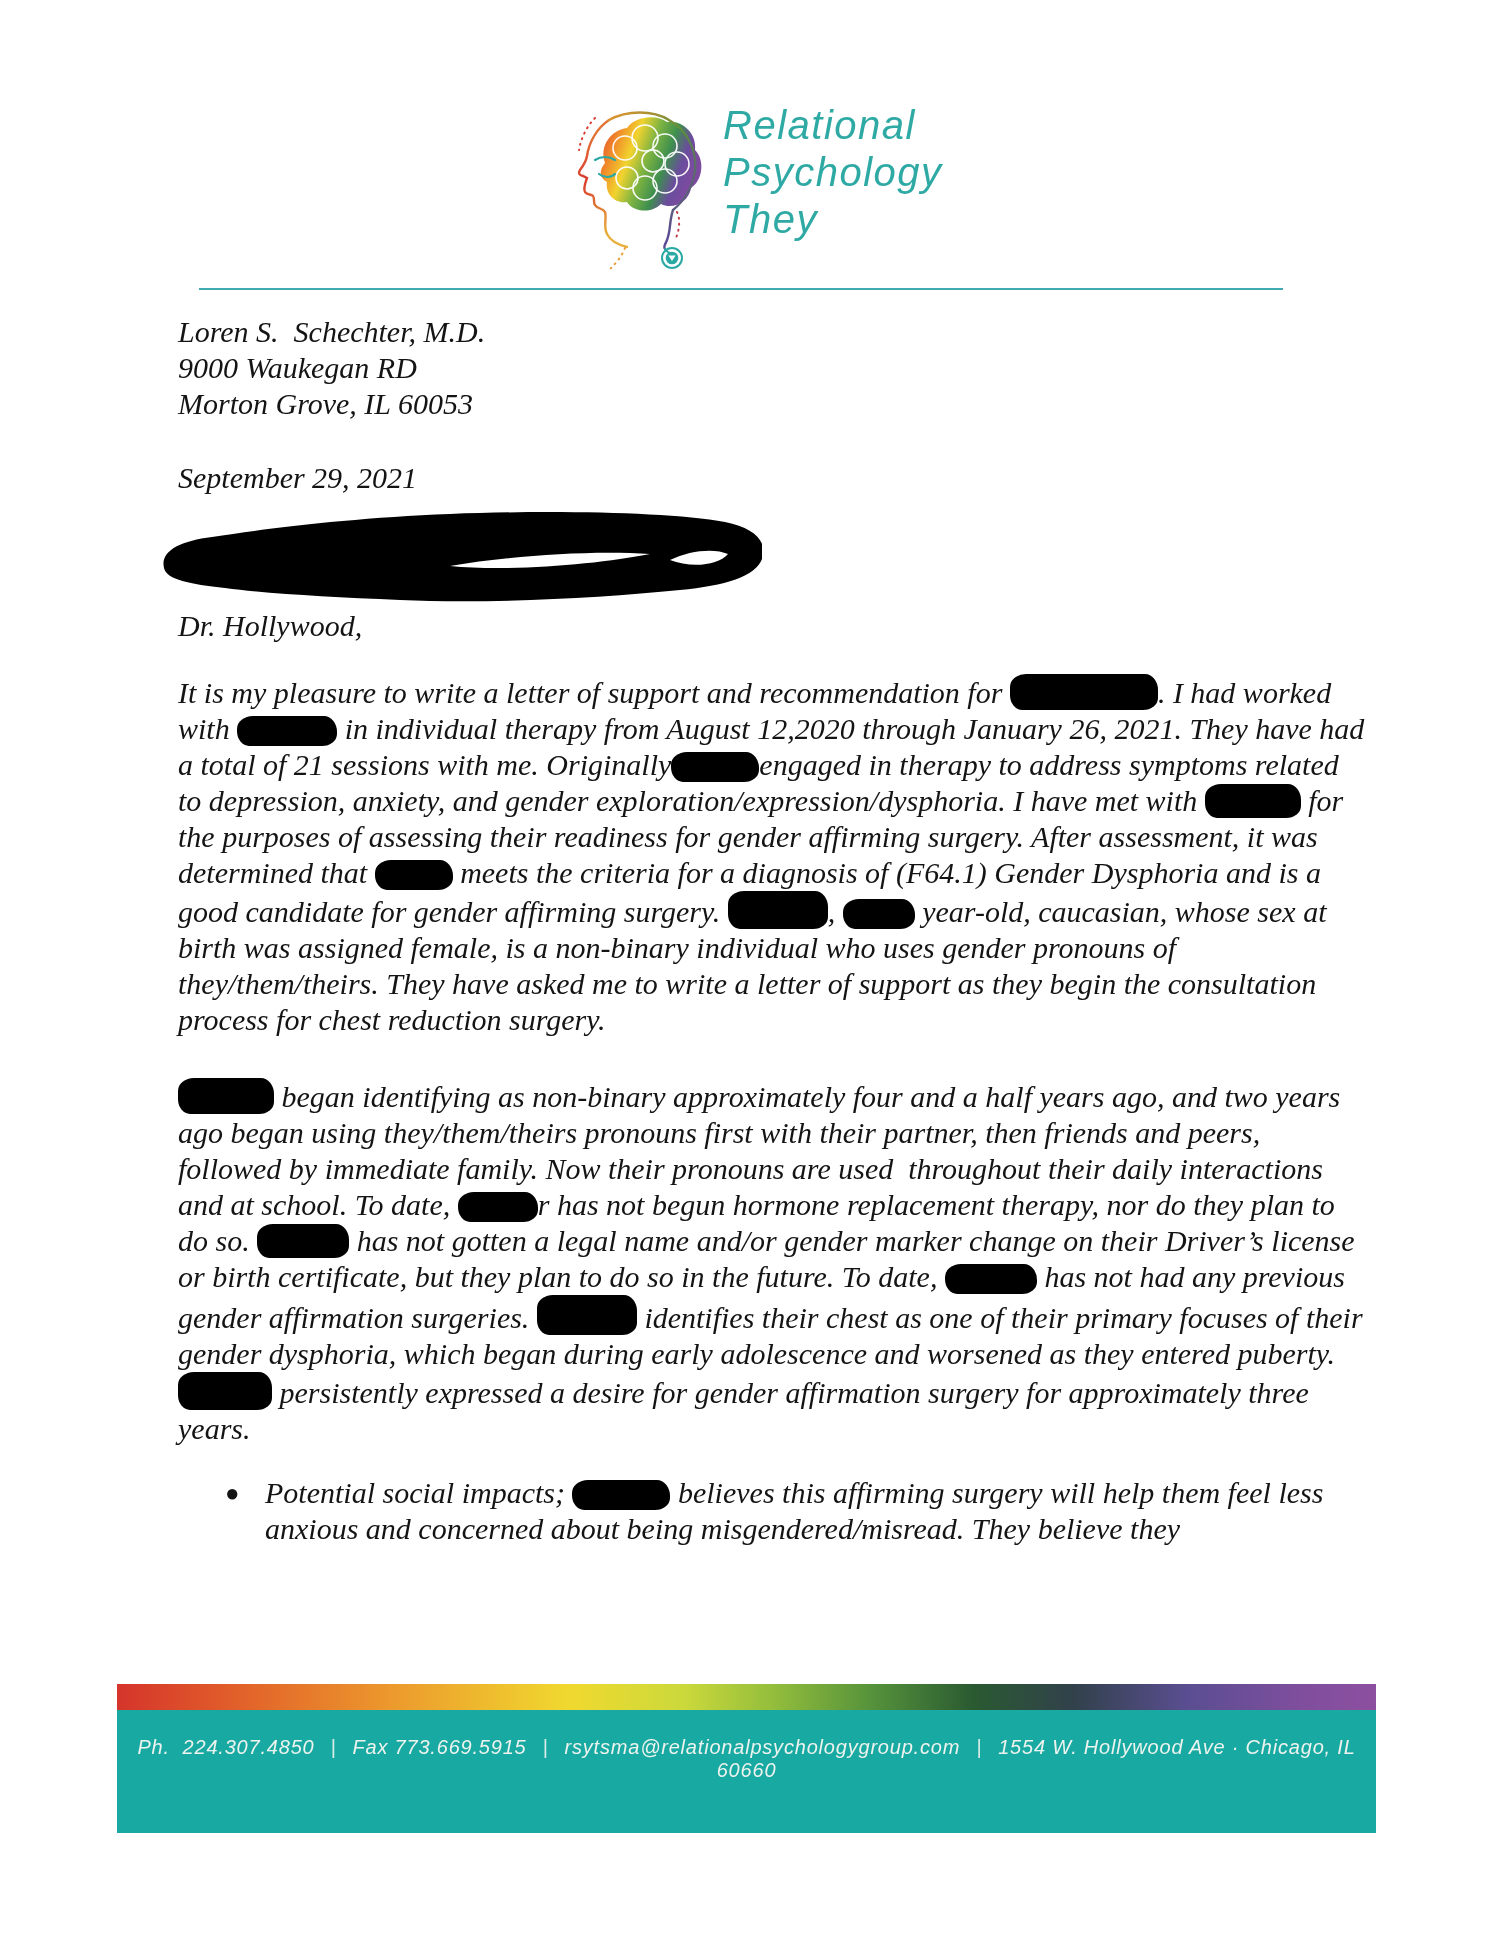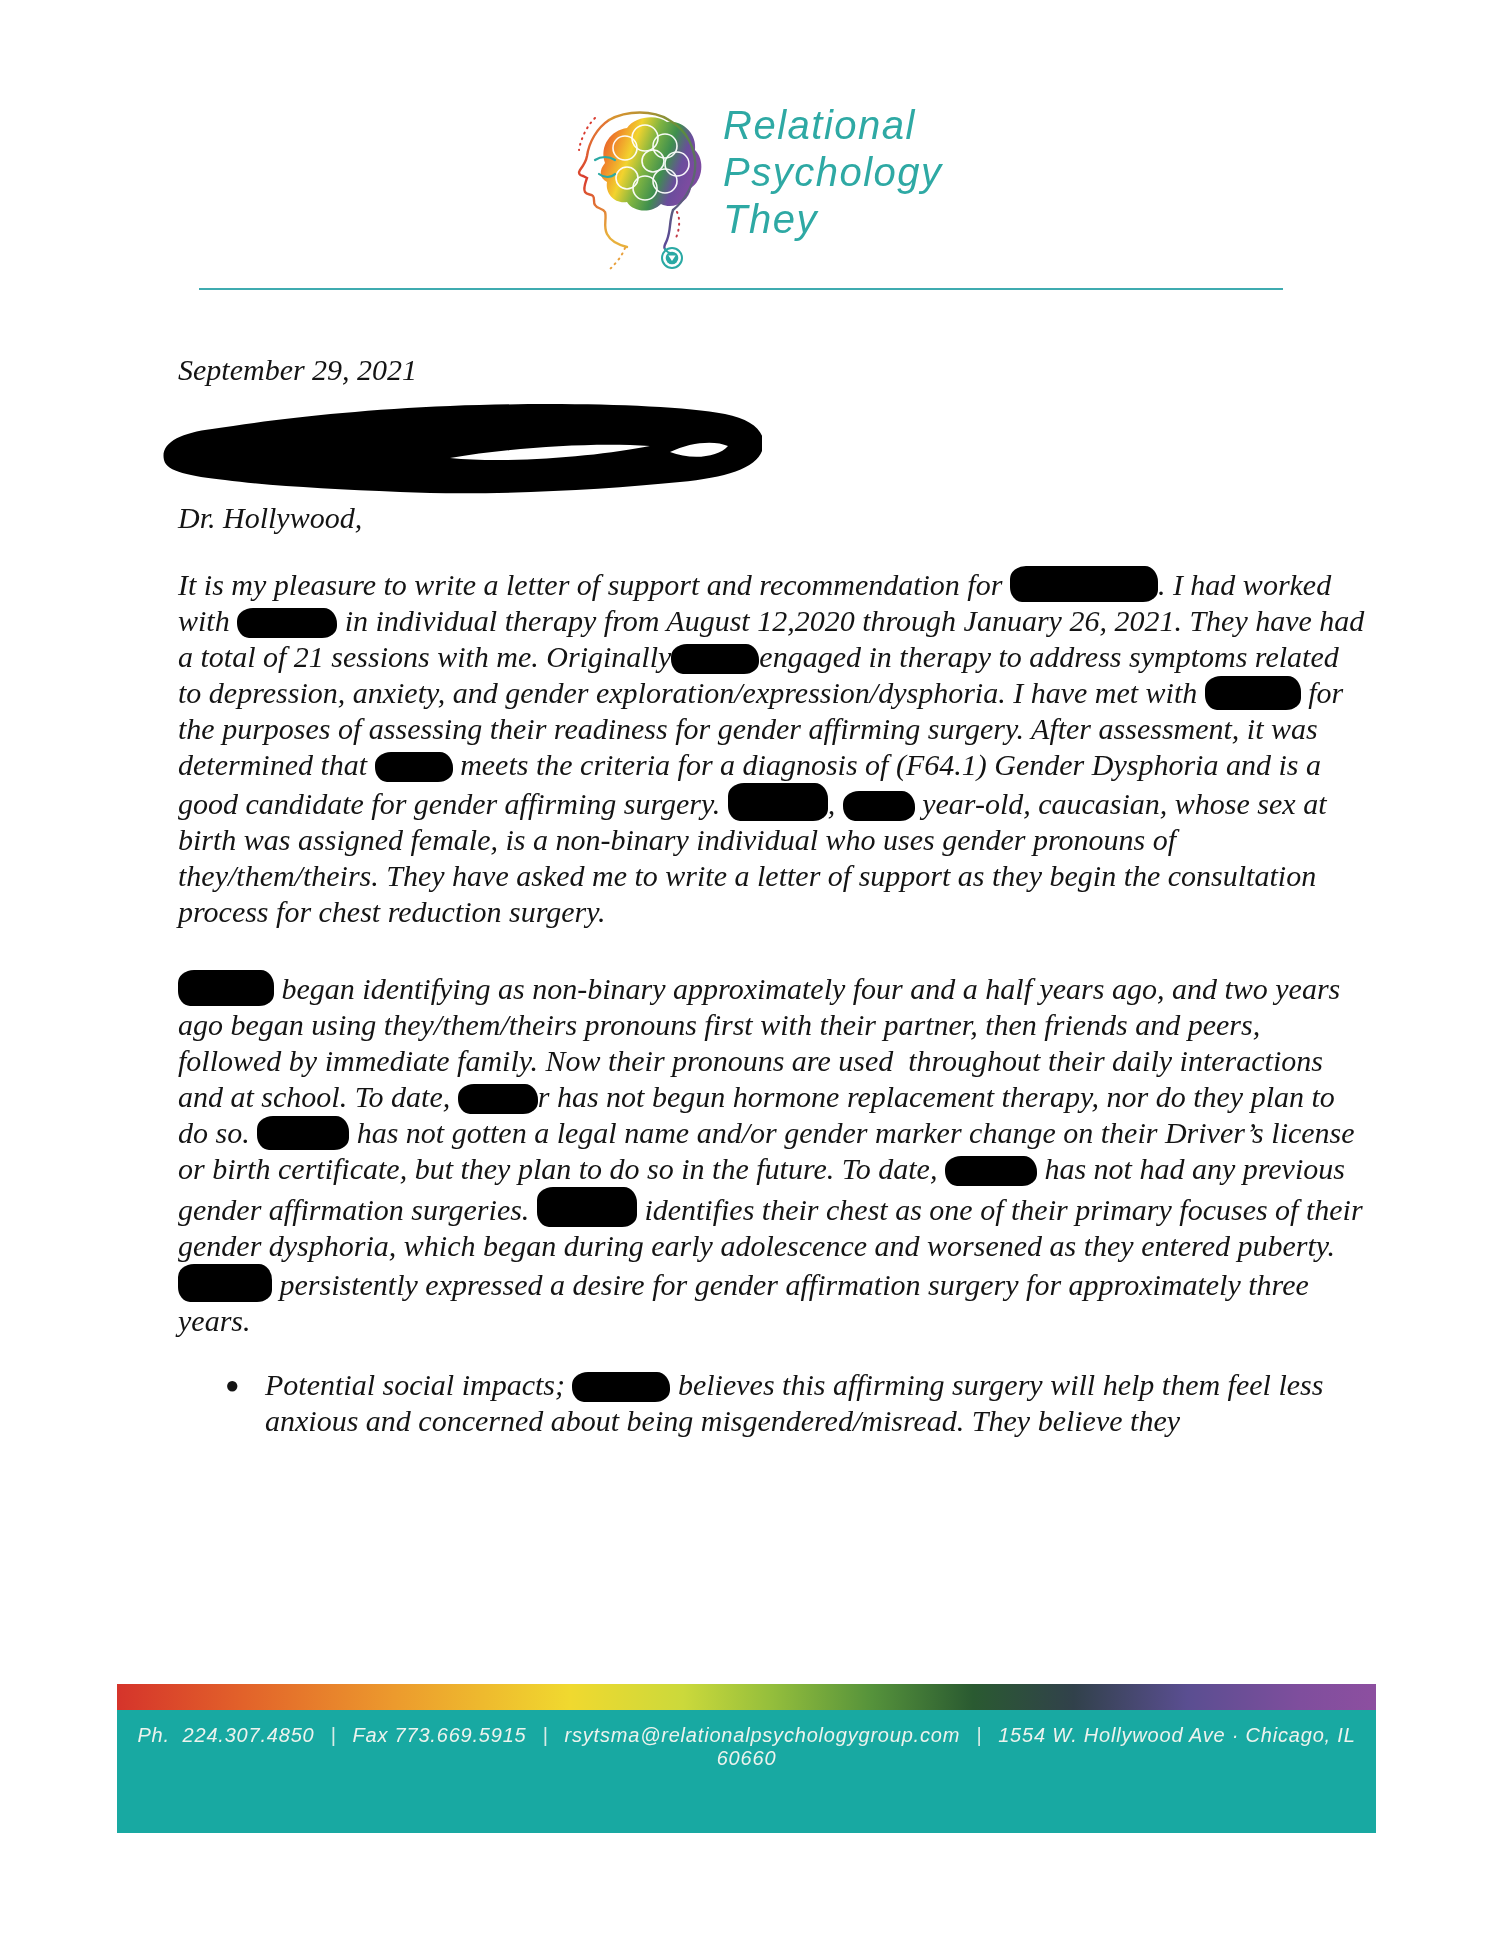--- a/index.html
+++ b/index.html
@@ -41,21 +41,21 @@
       #d5342b 0%, #e2622a 10%, #ec9a2d 22%, #f0d92f 36%, #cbd93b 45%,
       #94be3c 52%, #55923b 60%, #2a5a31 68%, #31414b 76%, #5a4e91 85%,
       #7f4e9d 94%, #8d4fa0 100%);
   }
   .footer{
     position:absolute;left:117px;top:1710px;width:1259px;height:123px;
     background:#18a9a2;color:#edf3ee;text-align:center;
     font-family:"Liberation Sans", sans-serif;font-weight:300;
     font-size:20px;letter-spacing:0.8px;
   }
-  .footer-line1{padding-top:14px;}
+  .footer-line1{padding-top:26px;}
   .fsep{display:inline-block;margin:0 16px;opacity:.9;}
   .footer-line2{margin-top:13px;}
 </style>
 </head>
 <body>
 
 <div class="page">
 
   <div class="logo">
     <svg class="logo-icon" viewBox="0 0 150 165">
@@ -111,20 +111,25 @@
     <div class="logo-text" style="color: rgb(46, 169, 164);">
       <div>Relational</div>
       <div>Psychology</div>
       <div>They</div>
     </div>
   </div>
 
   <div class="divider" style="background: rgb(63, 171, 176);"></div>
 
   <div class="letter">
+    <div class="addr">
+      <div>Loren S.&nbsp; Schechter, M.D.</div>
+      <div>9000 Waukegan RD</div>
+      <div>Morton Grove, IL 60053</div>
+    </div>
 
     <div class="date">September 29, 2021</div>
 
     <div class="big-scribble">
       <svg viewBox="0 0 612 98" preserveAspectRatio="none">
         <path fill-rule="evenodd" fill="#000000" d="
           M14 62 C10 45 30 35 62 31 C120 22 200 12 300 8
           C400 4 520 6 575 16 C605 22 618 36 612 53
           C606 70 575 80 530 84 C450 92 340 98 250 94
           C180 91 120 88 75 82 C40 78 17 74 14 62 Z

